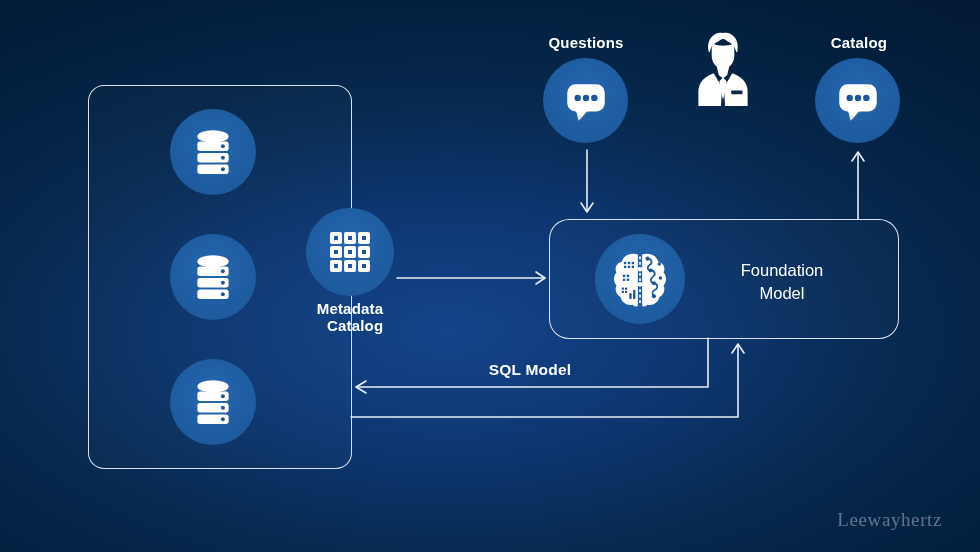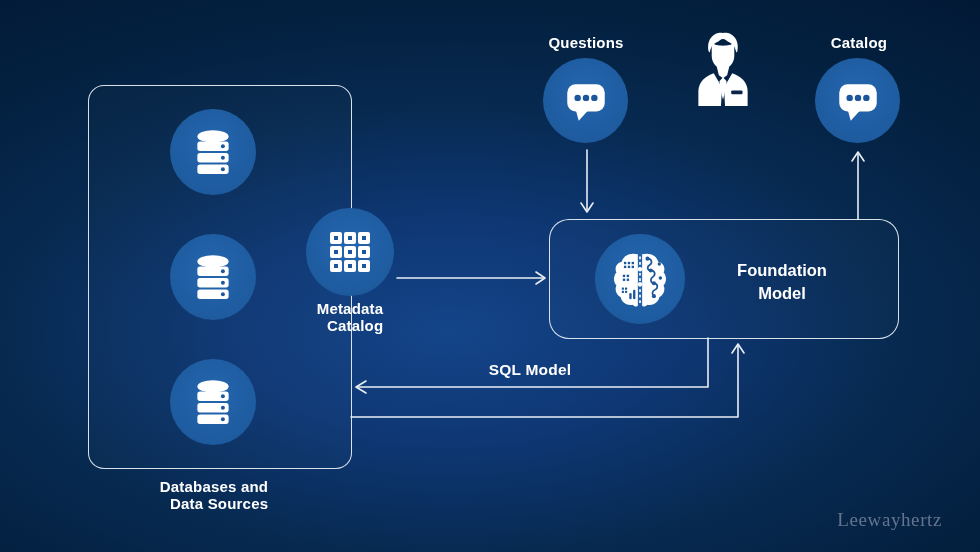--- a/index.html
+++ b/index.html
@@ -27,21 +27,21 @@
     color:#ffffff;font-weight:700;font-size:15.5px;letter-spacing:.2px;
     transform:translateX(-50%);white-space:nowrap;
   }
   .outline-box{
     border:1.5px solid rgba(236,241,247,.92);
     background:rgba(255,255,255,.015);
   }
   #db-box{left:88px;top:85px;width:262px;height:382px;border-radius:16px;}
   #fm-box{left:549px;top:219px;width:348px;height:118px;border-radius:20px;}
   #fm-label{
-    left:782px;top:259px;color:#fff;font-weight:700;font-size:16.5px;
+    left:782px;top:259px;color:#fff;font-weight:400;font-size:16.5px;
     line-height:1.4;text-align:center;white-space:pre-line;transform:translateX(-50%);
   }
   #logo{
     right:38px;top:509px;position:absolute;
     font-family:"Liberation Serif",serif;
     color:#64748f;font-size:19px;letter-spacing:.6px;
   }
   svg{display:block;}
 </style>
 </head>
@@ -107,22 +107,20 @@
         <rect x="9" y="14" width="30" height="9" rx="2.5" fill="#fff"></rect>
         <rect x="9" y="25" width="30" height="9" rx="2.5" fill="#fff"></rect>
         <rect x="9" y="36" width="30" height="9" rx="2.5" fill="#fff"></rect>
         <circle cx="33.5" cy="18.5" r="1.9" fill="#1d579b"></circle>
         <circle cx="33.5" cy="29.5" r="1.9" fill="#1d579b"></circle>
         <circle cx="33.5" cy="40.5" r="1.9" fill="#1d579b"></circle>
       </svg>
     </span>
   </div>
 
-  <div class="abs node-label" style="left:214px;top:479px">Databases and
-Data Sources</div>
 
   <div class="abs node-circle" style="left:306px;top:208px;width:88px;height:88px">
     <span>
       <svg width="48" height="48" viewBox="0 0 48 48">
         <g fill="#fff">
           <rect x="4" y="4" width="12" height="12" rx="2"></rect>
             <rect x="18" y="4" width="12" height="12" rx="2"></rect>
             <rect x="32" y="4" width="12" height="12" rx="2"></rect>
           <rect x="4" y="18" width="12" height="12" rx="2"></rect>
             <rect x="18" y="18" width="12" height="12" rx="2"></rect>

